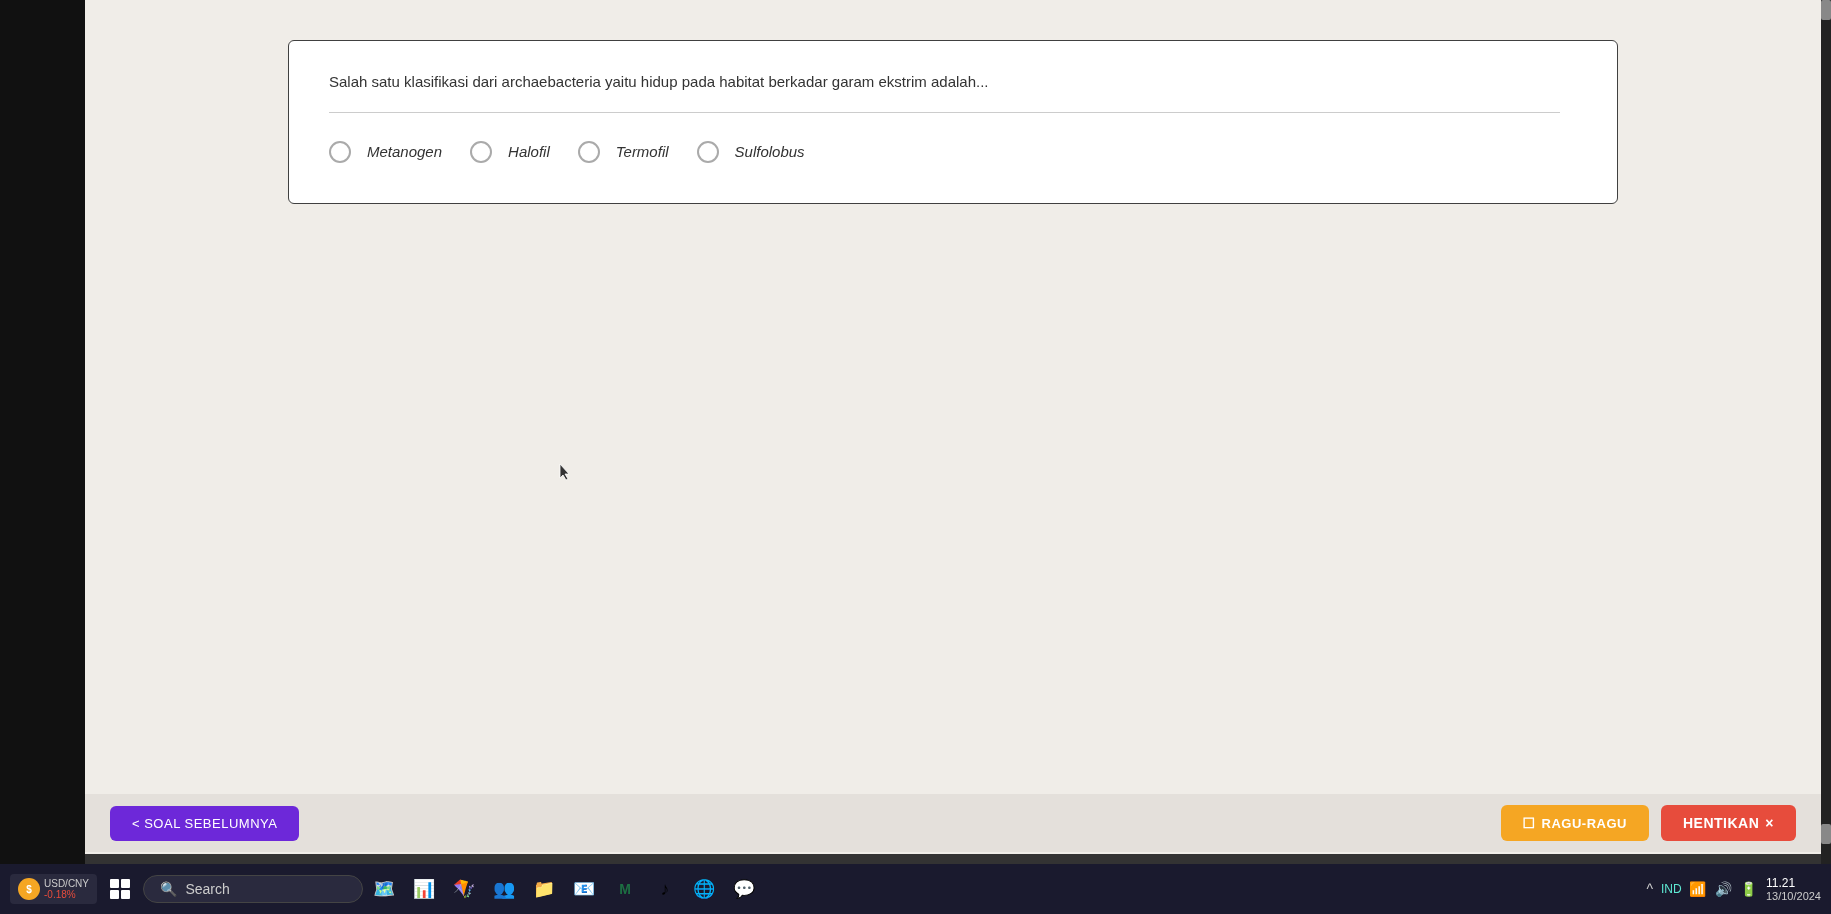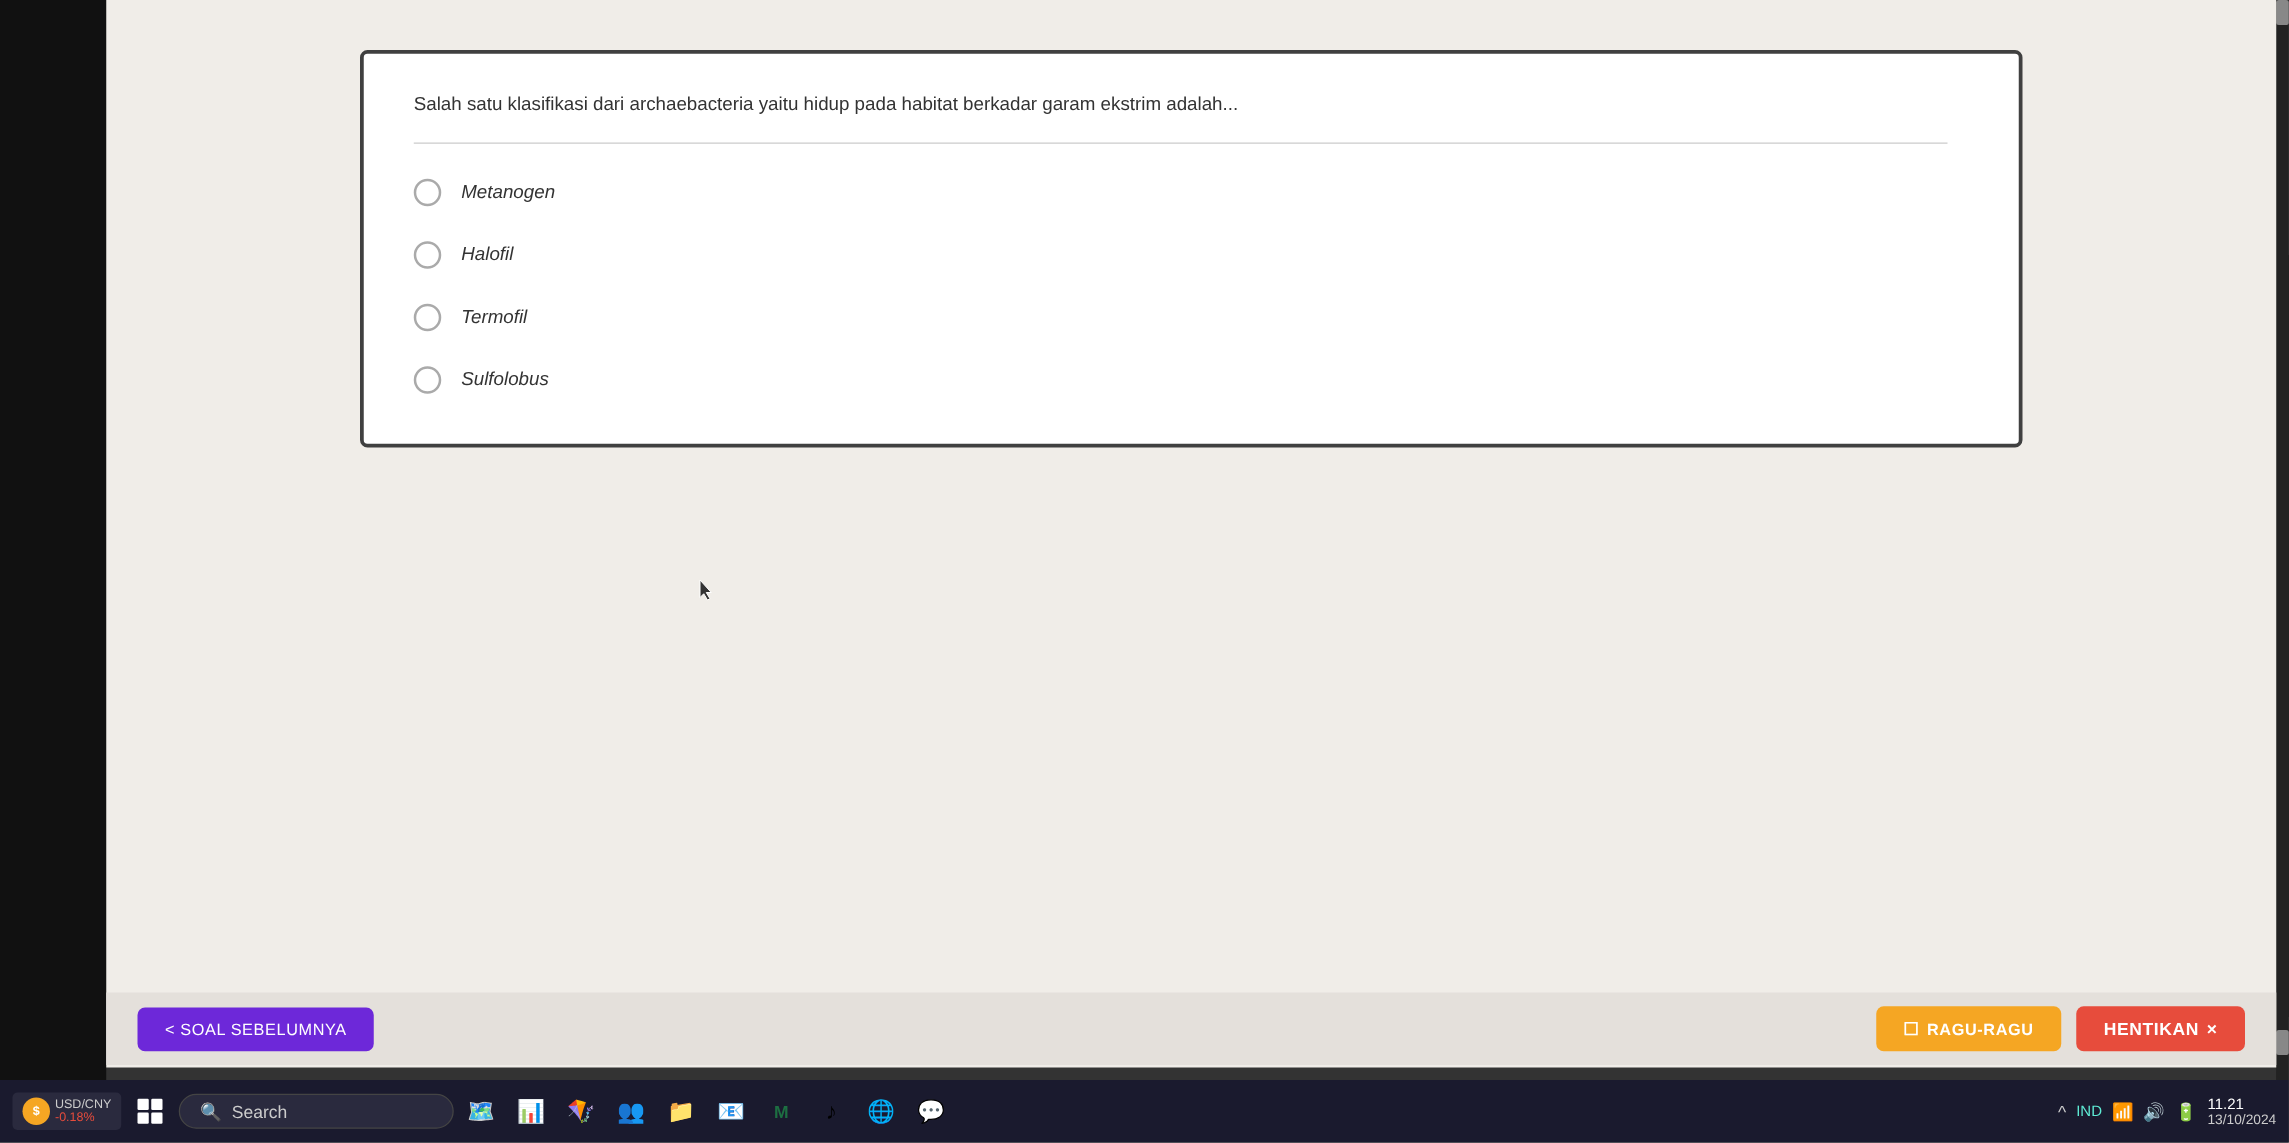--- a/index.html
+++ b/index.html
@@ -22,21 +22,21 @@
       background: #f0ede8;
       display: flex;
       flex-direction: column;
       align-items: center;
       padding: 20px 10px;
     }
 
     
     .question-card {
       background: #fff;
-      border: 3px solid #404040;
+      border: 1px solid #404040;
       border-radius: 6px;
       width: 100%;
       max-width: 1330px;
       padding: 30px 57px 40px 40px;
       margin-top: 20px;
     }
 
     .question-text {
       font-size: 15px;
       color: #333;
@@ -46,21 +46,21 @@
 
     .question-divider {
       border: none;
       border-top: 1px solid #ccc;
       margin-bottom: 28px;
     }
 
     .options-list {
       list-style: none;
       display: flex;
-      flex-direction: column;
+      flex-direction: row;
       gap: 28px;
     }
 
     .option-item {
       display: flex;
       align-items: center;
       gap: 16px;
       cursor: pointer;
     }
 

